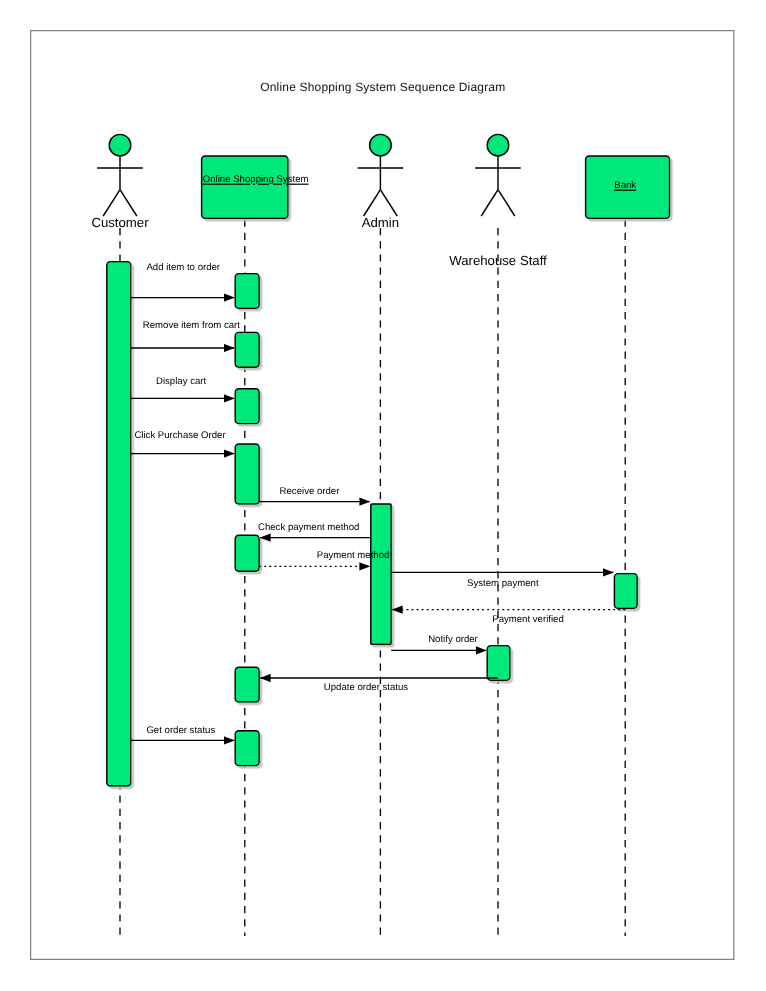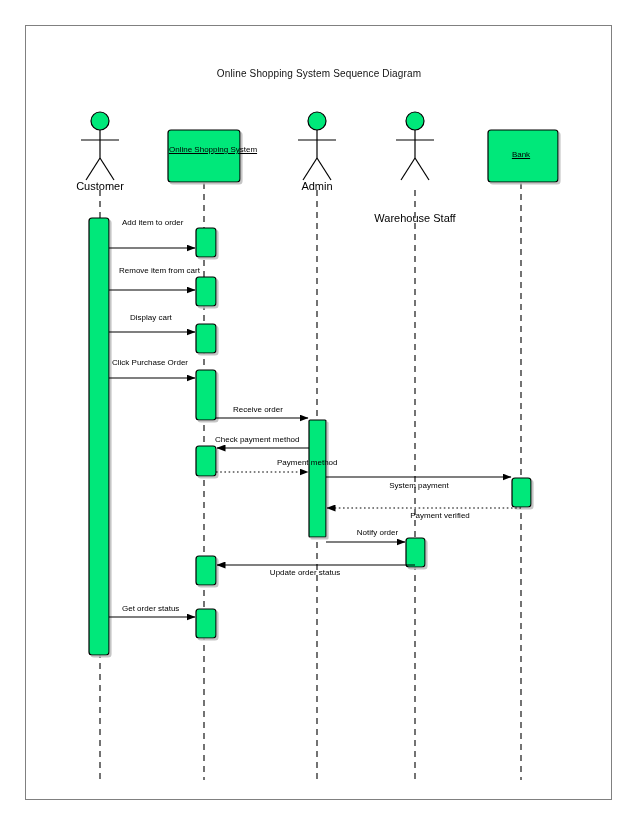--- a/index.html
+++ b/index.html
@@ -163,20 +163,20 @@
   <div class="actor-name" style="left:317px; top:180px;">Admin</div>
   <div class="actor-name" style="left:415px; top:180px;margin-top:32px;">Warehouse Staff</div>
   <div class="obj-label" style="left:521px; top:150px;">Bank</div>
 
   <div class="msg-label" style="left:122px; top:218px;">Add item to order</div>
   <div class="msg-label" style="left:99px; top:266px;margin-left:20px;">Remove item from cart</div>
   <div class="msg-label" style="left:130px; top:313px;">Display cart</div>
   <div class="msg-label" style="left:112px; top:358px;">Click Purchase Order</div>
   <div class="msg-label" style="left:233px; top:405px;">Receive order</div>
   <div class="msg-label" style="left:215px; top:435px;">Check payment method</div>
-  <div class="msg-label" style="left:229px; top:458px;padding-left:48px;">Payment method</div>
+  <div class="msg-label" style="left:216px; top:458px;padding-left:48px;">Payment method</div>
   <div class="msg-label center" style="left:419px; top:481px;">System payment</div>
   <div class="msg-label center" style="left:440px; top:511px;">Payment verified</div>
   <div class="msg-label center" style="left:363px; top:528px;padding-left:29px;">Notify order</div>
   <div class="msg-label center" style="left:305px; top:568px;">Update order status</div>
   <div class="msg-label" style="left:122px; top:604px;">Get order status</div>
 
 </div>
 
 </body></html>

